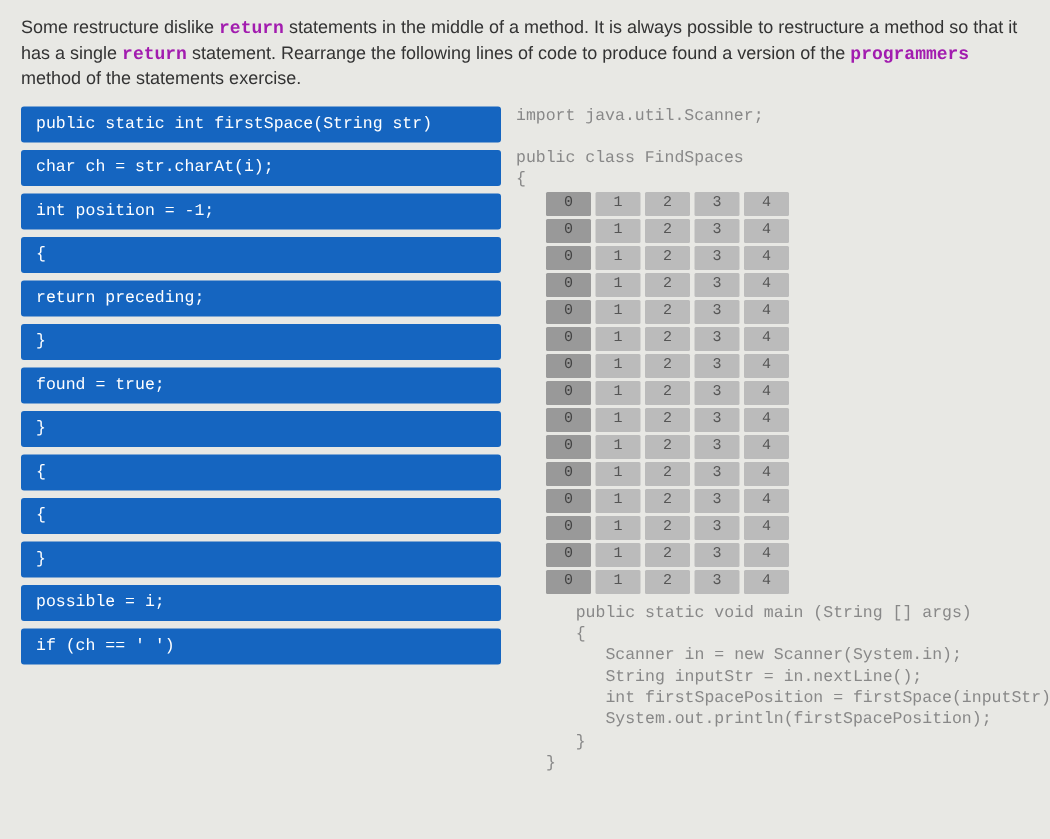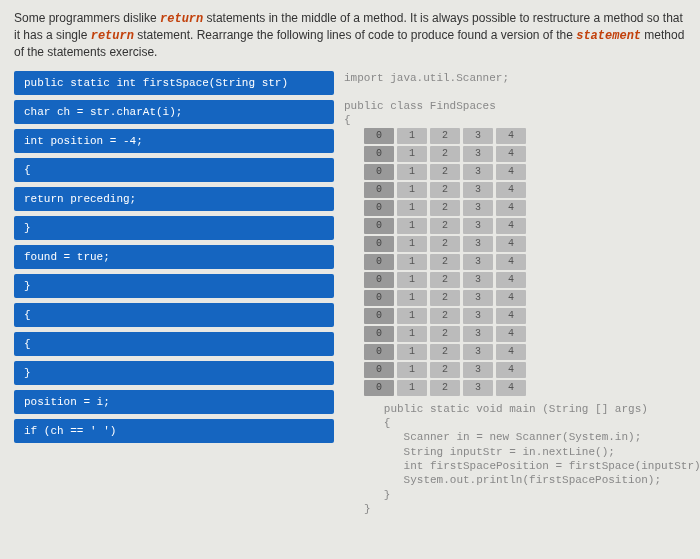--- a/index.html
+++ b/index.html
@@ -14,22 +14,21 @@
       overflow: hidden;
     }
     .instructions {
       line-height: 1.35;
       margin-bottom: 10px;
       font-size: 12px;
     }
     .instructions .kw {
       font-family: 'Courier New', monospace;
       font-weight: bold;
-      color: #c2410c;
-      font-style: italic;
+      color: #a21caf;
     }
     .content {
       display: flex;
       gap: 10px;
     }
     .left-col {
       flex: 0 0 320px;
     }
     .right-col {
       flex: 1;
@@ -76,37 +75,37 @@
     }
     .main-code {
       margin-top: 6px;
       margin-left: 20px;
     }
   </style>
 </head>
 <body>
 
 <div class="instructions">
-  <span>Some programmers dislike </span><span class="kw">return</span><span> statements in the middle of a method. It is always possible to restructure a method so that it has a single </span><span class="kw">return</span><span> statement. Rearrange the following lines of code to produce found a version of the </span><span class="kw">statement</span><span> method of the statements exercise.</span>
+  <span>Some restructure dislike </span><span class="kw">return</span><span> statements in the middle of a method. It is always possible to restructure a method so that it has a single </span><span class="kw">return</span><span> statement. Rearrange the following lines of code to produce found a version of the </span><span class="kw">programmers</span><span> method of the statements exercise.</span>
 </div>
 
 <div class="content">
   <div class="left-col" id="blocks-container">
   <div class="code-block">public static int firstSpace(String str)</div>
       <div class="code-block">char ch = str.charAt(i);</div>
-      <div class="code-block">int position = -4;</div>
+      <div class="code-block">int position = -1;</div>
       <div class="code-block">{</div>
       <div class="code-block">return preceding;</div>
       <div class="code-block">}</div>
       <div class="code-block">found = true;</div>
       <div class="code-block">}</div>
       <div class="code-block">{</div>
       <div class="code-block">{</div>
       <div class="code-block">}</div>
-      <div class="code-block">position = i;</div>
+      <div class="code-block">possible = i;</div>
       <div class="code-block">if (ch == ' ')</div>
     </div>
   <div class="right-col">
     <div class="code-text">import java.util.Scanner;
 
 public class FindSpaces
 {</div>
     <div id="slots-container">
         <div class="slot-row">
           <div class="slot">0</div>

